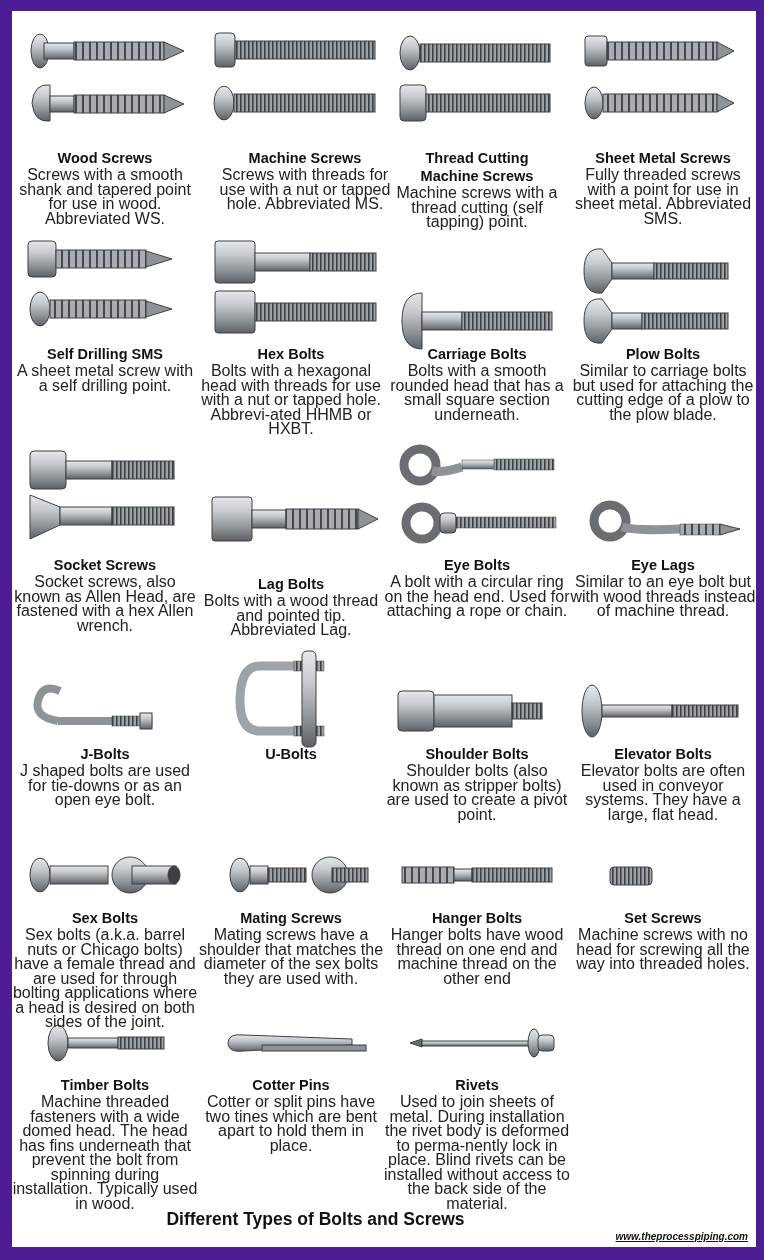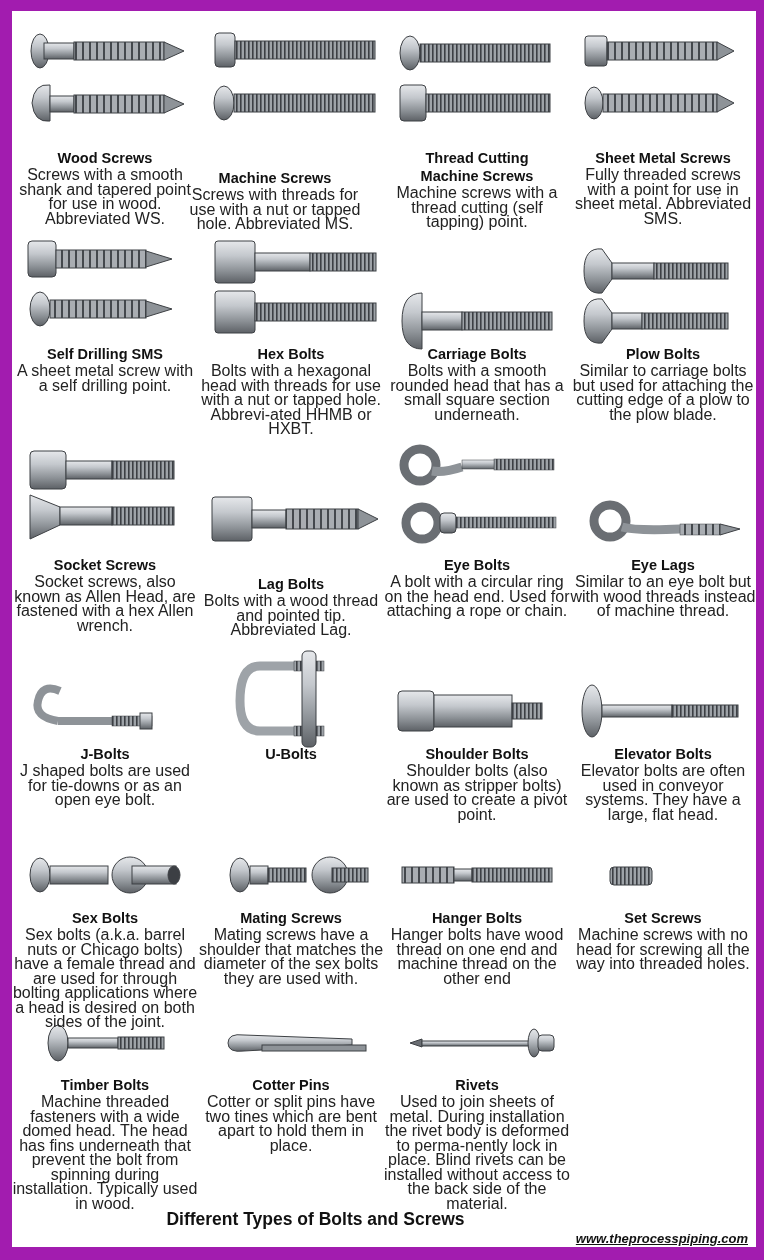--- a/index.html
+++ b/index.html
@@ -1,24 +1,24 @@
 <!DOCTYPE html>
 <html><head>
 <meta charset="utf-8">
 <style>
   html, body { margin:0; padding:0; background:#ffffff; }
   body { width:764px; height:1260px; position:relative; overflow:hidden; font-family:"Liberation Sans", "DejaVu Sans", sans-serif; }
-  .frame { position:absolute; left:0; top:0; width:764px; height:1260px; box-sizing:border-box; background:#a21caf; }
+  .frame { position:absolute; left:0; top:0; width:764px; height:1260px; box-sizing:border-box; background:#4c1d95; }
   .inner { position:absolute; left:12px; top:11px; width:744px; height:1236px; background:#fff; }
   .art { position:absolute; left:0; top:0; }
   .cell { position:absolute; width:186px; text-align:center; color:#1a1a1a; }
   .cell .t { font-weight:bold; font-size:14.5px; line-height:18px; color:#111; }
   .cell .d { font-size:16px; line-height:14.5px; margin-top:1px; color:#222; }
   .title { position:absolute; left:0; width:607px; top:1198px; text-align:center; font-weight:bold; font-size:17.5px; color:#111; }
-  .link { position:absolute; right:8px; top:1220px; font-size:13px; font-style:italic; font-weight:bold; text-decoration:underline; color:#111; }
+  .link { position:absolute; right:8px; top:1220px; font-size:10px; font-style:italic; font-weight:bold; text-decoration:underline; color:#111; }
 </style>
 </head>
 <body>
 
 <div class="frame">
   <div class="inner">
 
     <svg class="art" width="744" height="1200" viewBox="0 0 744 1200">
       <defs>
         <linearGradient id="met" x1="0" y1="0" x2="0" y2="1">
@@ -224,21 +224,21 @@
           <rect x="526" y="1024" width="16" height="16" rx="4" fill="url(#met)"></rect>
         </g>
       </g>
     </svg>
 
     <div id="cells">
         <div class="cell" style="left: 0px; top: 138px;">
           <div class="t">Wood Screws</div>
           <div class="d">Screws with a smooth shank and tapered point for use in wood.  Abbreviated WS.</div>
         </div>
-        <div class="cell" style="left: 170px; top: 138px; margin-top: 20px;">
+        <div class="cell" style="left: 200px; top: 138px;">
           <div class="t">Machine Screws</div>
           <div class="d">Screws with threads for use with a nut or tapped hole. Abbreviated MS.</div>
         </div>
         <div class="cell" style="left: 372px; top: 138px;">
           <div class="t" style="padding: 0px 24px;">Thread Cutting Machine Screws</div>
           <div class="d">Machine screws with a thread cutting (self tapping) point.</div>
         </div>
         <div class="cell" style="left: 558px; top: 138px;">
           <div class="t">Sheet Metal Screws</div>
           <div class="d">Fully threaded screws with a point for use in sheet metal. Abbreviated SMS.</div>

